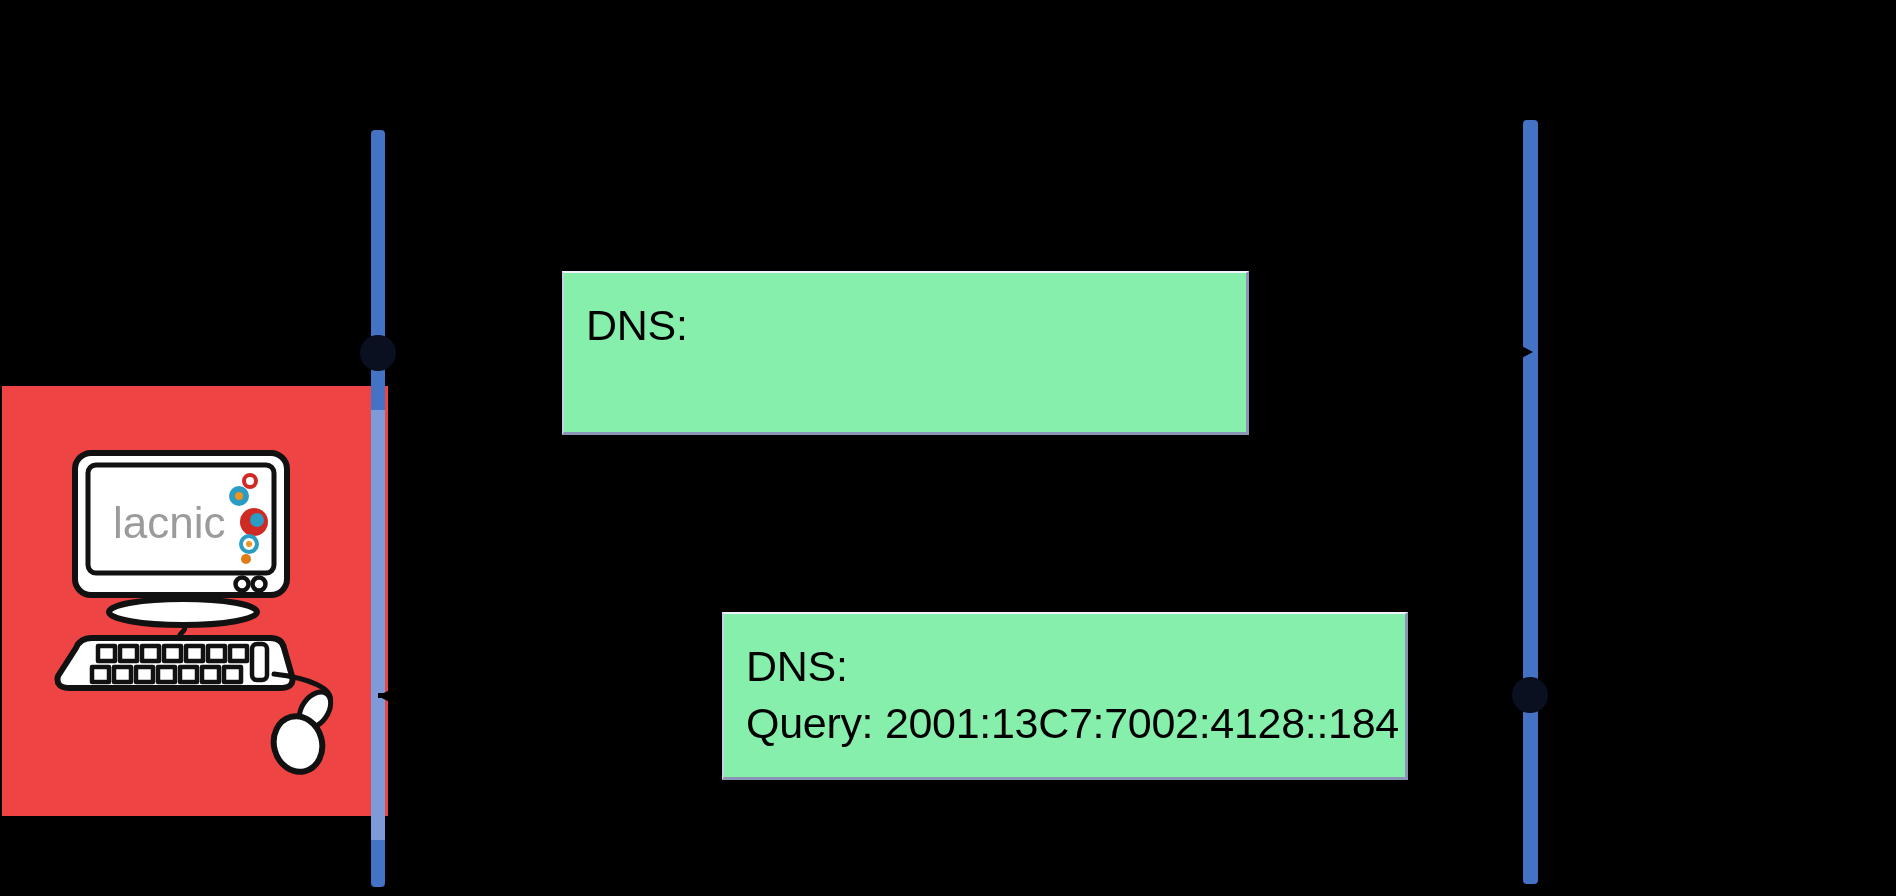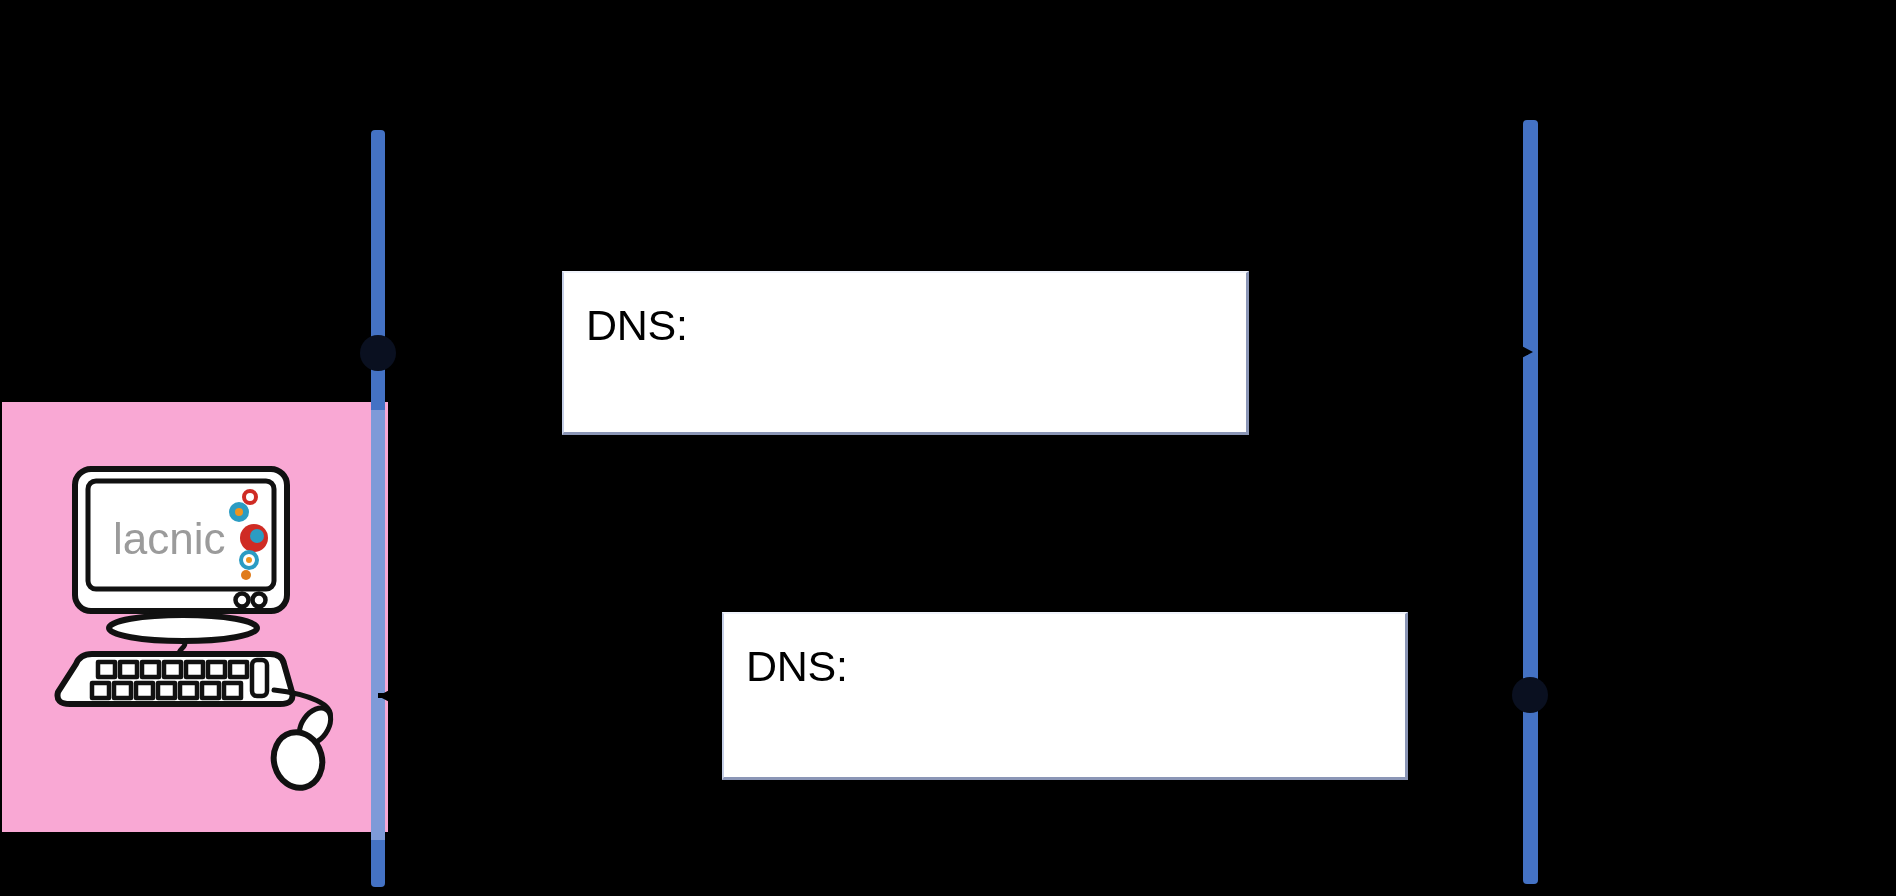--- a/index.html
+++ b/index.html
@@ -1,20 +1,20 @@
 <!DOCTYPE html>
 <html><head>
 <meta charset="utf-8">
 <style>
   html,body{margin:0;padding:0;background:#000;overflow:hidden;}
   .stage{position:relative;width:1896px;height:896px;background:#000;
          font-family:"Liberation Sans",sans-serif;overflow:hidden;}
 
   
-  .client-panel{position:absolute;left:2px;top:402px;width:386px;height:430px;background:#f9a8d4;}
+  .client-panel{position:absolute;left:2px;top:386px;width:386px;height:430px;background:#ef4444;}
   .client-panel svg{position:absolute;left:0;top:0;width:386px;height:430px;}
 
   
   .lifeline{position:absolute;background:#4472c4;border-radius:4px;z-index:2;}
   .lifeline.left{left:371px;top:130px;width:14px;height:757px;}
   .lifeline.right{left:1523px;top:120px;width:15px;height:764px;}
   .lifeline .over-white{position:absolute;left:0;right:0;top:280px;height:430px;background:#7e9ad8;}
 
   
   .shaft{position:absolute;height:5px;background:#000;z-index:3;}
@@ -22,21 +22,21 @@
   .shaft.a2{left:378px;top:693px;width:1150px;}
   .tail-oval{position:absolute;width:36px;height:36px;border-radius:50%;background:#0a1020;z-index:3;}
   .tail-oval.a1{left:360px;top:335px;}
   .tail-oval.a2{left:1512px;top:677px;}
   .head{position:absolute;width:0;height:0;border-top:12px solid transparent;
         border-bottom:12px solid transparent;z-index:3;}
   .head.a1{left:1510px;top:340px;border-left:23px solid #000;}
   .head.a2{left:378px;top:684px;border-right:23px solid #000;}
 
   
-  .label-box{position:absolute;background:#ffffff;box-sizing:border-box;z-index:4;
+  .label-box{position:absolute;background:#86efac;box-sizing:border-box;z-index:4;
              border-top:2px solid #f0f3fb;border-left:2px solid #c6cfe6;
              border-right:3px solid #8b96b6;border-bottom:3px solid #8b96b6;
              padding:24px 8px 0 22px;color:#000;font-size:43px;line-height:57px;
              letter-spacing:-0.3px;white-space:nowrap;}
   .label-box.m1{left:562px;top:271px;width:687px;height:164px;}
   .label-box.m2{left:722px;top:612px;width:686px;height:168px;}
 </style>
 </head>
 <body>
 
@@ -111,15 +111,16 @@
 
   <div class="shaft a2"></div>
   <div class="tail-oval a2"></div>
   <div class="head a2"></div>
 
   <div class="label-box m1">
     <div>DNS:</div>
   </div>
   <div class="label-box m2">
     <div>DNS:</div>
+    <div>Query: 2001:13C7:7002:4128::184</div>
   </div>
 
 </div>
 
 </body></html>

